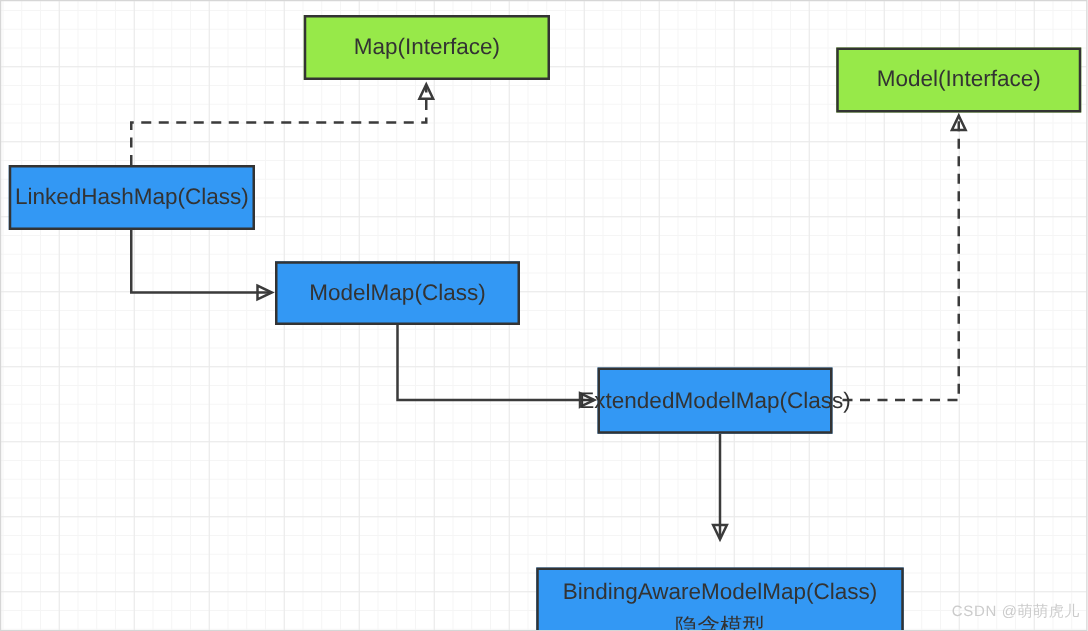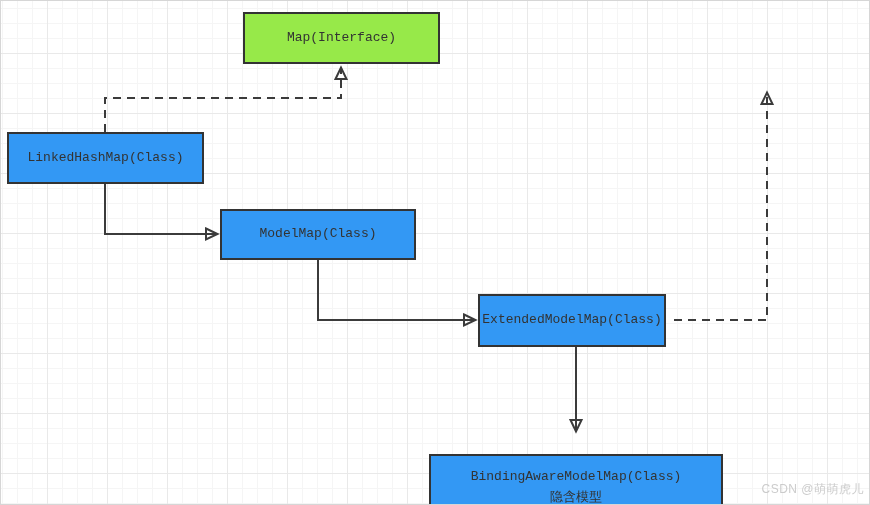--- a/index.html
+++ b/index.html
@@ -39,24 +39,23 @@
   svg.edges path { fill: none; stroke: var(--edge-stroke); stroke-width: 2; }
   svg.edges path.dashed { stroke-dasharray: 8 6; }
   .node {
     position: absolute;
     display: flex;
     flex-direction: column;
     align-items: center;
     justify-content: center;
     border: 2px solid var(--node-border);
     color: var(--text-color);
-    font-size: 13px;
+    font-size: 18px;
     line-height: 1.55;
     text-align: left;
-    font-family: Liberation Mono, monospace;
   }
   .node.interface { background: var(--interface-fill); }
   .node.class { background: var(--class-fill); }
   .node-map            { left: 242px; top: 11px;  width: 197px; height: 52px; }
   .node-model          { left: 668px; top: 37px;  width: 196px; height: 52px; }
   .node-linkedhashmap  { left: 6px;   top: 131px; width: 197px; height: 52px; }
   .node-modelmap       { left: 219px; top: 208px; width: 196px; height: 51px; }
   .node-extendedmodelmap { left: 477px; top: 293px; width: 188px; height: 53px; }
   .node-bindingawaremodelmap { left: 428px; top: 433px; width: 294px; height: 67px; margin-top: 20px; }
   .watermark {
@@ -89,20 +88,23 @@
     <path class="solid" marker-end="url(#tri)" d="M104,183 L104,233 L216,233"></path>
     <path class="solid" marker-end="url(#tri)" d="M317,259 L317,319 L474,319"></path>
     <path class="dashed" marker-end="url(#tri)" d="M673,319 L766,319 L766,92"></path>
     <path class="solid" marker-end="url(#tri)" d="M575,346 L575,430"></path>
   </svg>
 
   <div class="node interface node-map">
     <span>Map(Interface)</span>
   </div>
 
+  <div class="node interface node-model">
+    <span>Model(Interface)</span>
+  </div>
 
   <div class="node class node-linkedhashmap">
     <span>LinkedHashMap(Class)</span>
   </div>
 
   <div class="node class node-modelmap">
     <span>ModelMap(Class)</span>
   </div>
 
   <div class="node class node-extendedmodelmap">

